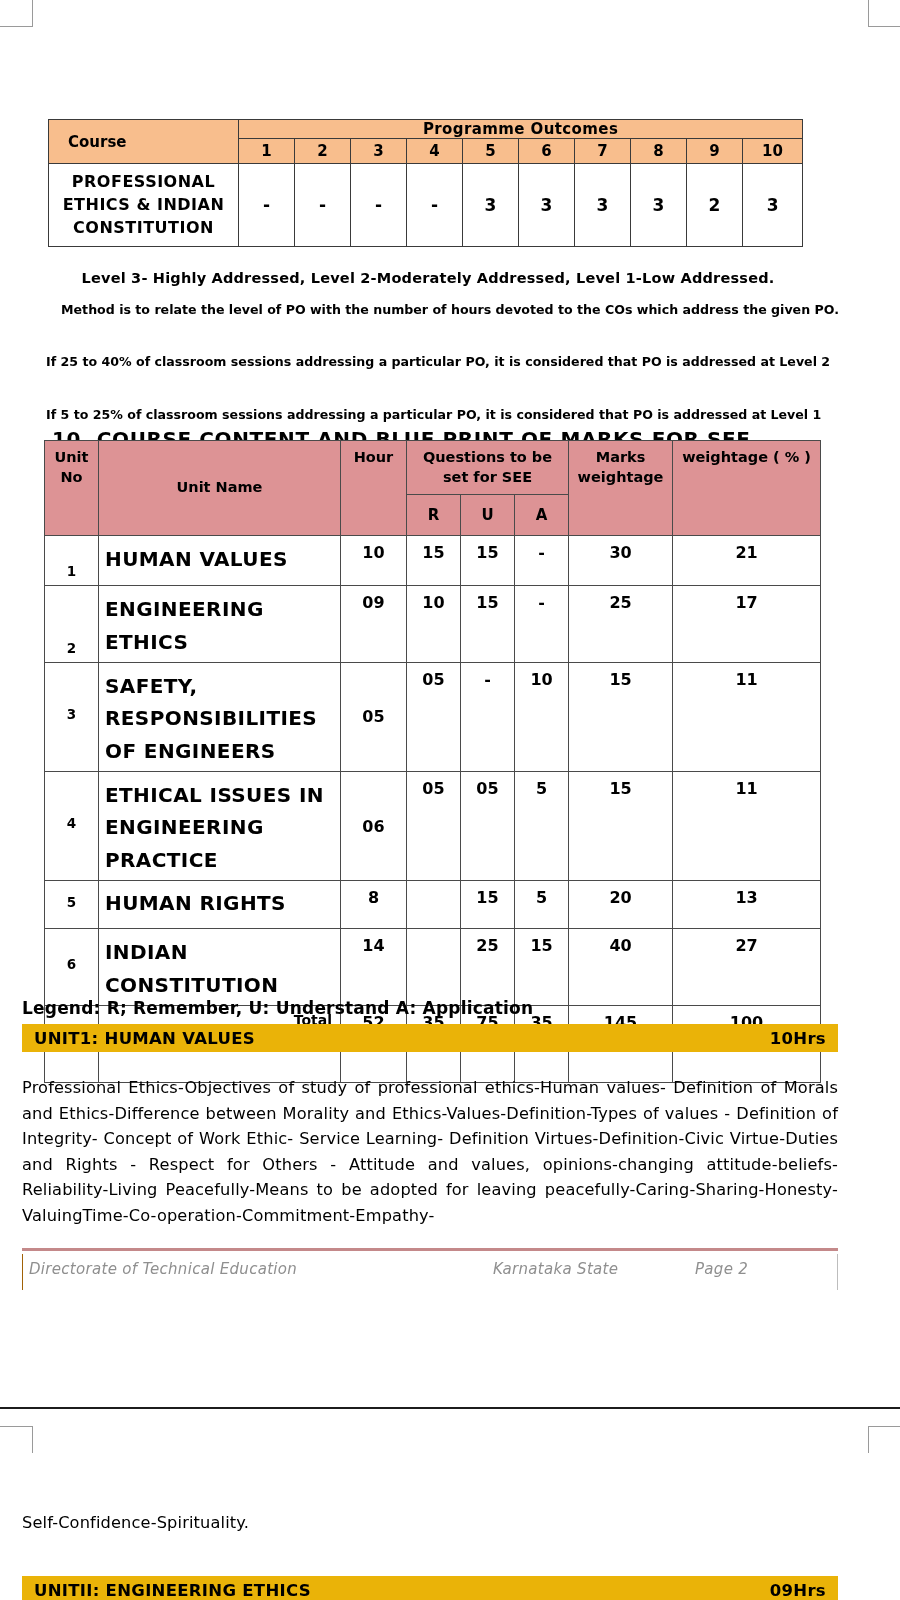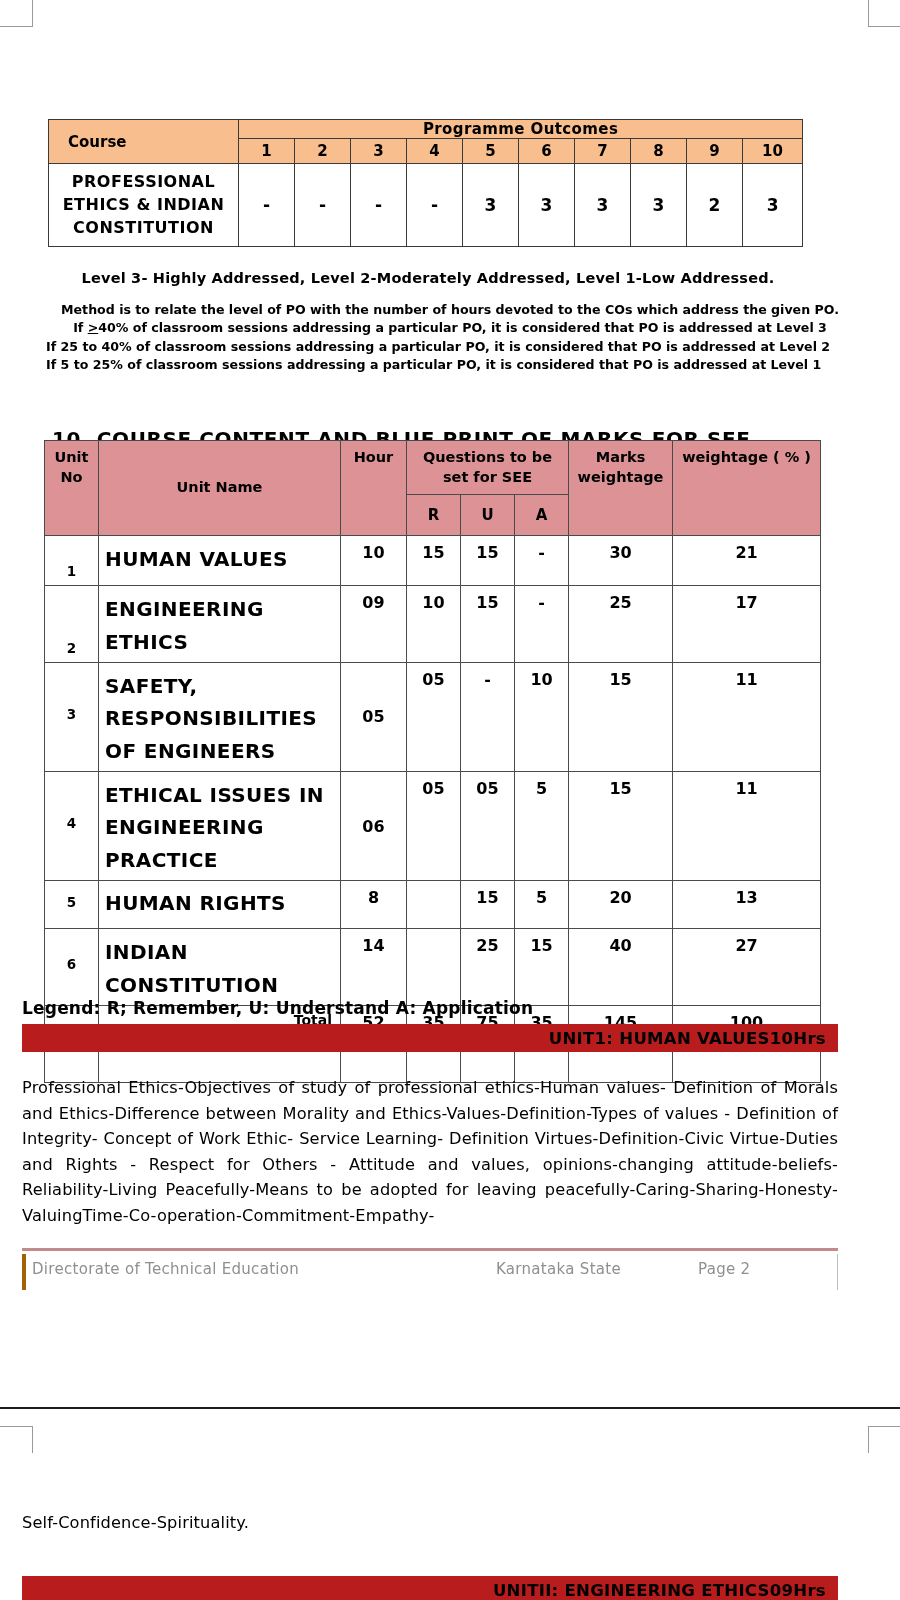--- a/index.html
+++ b/index.html
@@ -92,21 +92,21 @@
   }
   #method-block {
     position: absolute;
     top: 301px; left: 46px; width: 808px;
     font-size: 12.6px;
     font-weight: bold;
     line-height: 1.45;
   }
   #method-block .m-line { white-space: nowrap; }
   #method-block .c  { text-align: center; }
-  #method-block .l  { text-align: left; }
+  #method-block .l  { text-align: left; margin-top: 34px; }
   .uline { text-decoration: underline; }
 
   
   #table-blueprint {
     position: absolute;
     left: 44px;
     top: 440px;
     width: 776px;
     border-collapse: collapse;
     table-layout: fixed;
@@ -169,25 +169,25 @@
     left: 22px;
     top: 998px;
     font-size: 17px;
     font-weight: bold;
     letter-spacing: 0.2px;
   }
 
   
   .unit-banner {
     position: absolute;
-    background: #b91c1c;
+    background: #eab308;
     height: 28px;
     display: flex;
     align-items: center;
-    justify-content: flex-end;
+    justify-content: space-between;
     padding: 0 12px;
     box-sizing: border-box;
     font-size: 16.5px;
     font-weight: bold;
     letter-spacing: 0.3px;
   }
   #unit1-banner { left: 22px; top: 1024px; width: 816px; }
   #unit2-banner { left: 22px; top: 1576px; width: 816px; overflow: hidden; }
 
   
@@ -211,26 +211,27 @@
     width: 816px;
     height: 3px;
     background: #c4898a;
   }
   #footer {
     position: absolute;
     left: 22px;
     top: 1254px;
     width: 816px;
     height: 36px;
-    border-left: 4px solid #a16207;
+    border-left: 1px solid #a16207;
     border-right: 1px solid #bdbdbd;
     box-sizing: border-box;
     color: #8f8f8f;
     font-size: 15px;
     letter-spacing: 0.3px;
+    font-style: italic;
   }
   #footer .f-left   { position: absolute; left: 6px;   top: 6px; }
   #footer .f-center { position: absolute; left: 470px; top: 6px; }
   #footer .f-right  { position: absolute; left: 672px; top: 6px; }
 
   
   #page-separator {
     position: absolute;
     left: 0;
     top: 1407px;
@@ -303,21 +304,20 @@
         <td class="val">2</td>
         <td class="val">3</td>
       </tr>
     </tbody>
   </table>
 
   <div id="level-line">Level 3- Highly Addressed, Level 2-Moderately Addressed, Level 1-Low Addressed.</div>
 
   <div id="method-block">
     <div class="m-line c">Method is to relate the level of PO with the number of hours devoted to the COs which address the given PO.</div>
-    <div class="m-line c">If <span class="uline">&gt;</span>40% of classroom sessions addressing a particular PO, it is considered that PO is addressed at Level 3</div>
     <div class="m-line l">If 25 to 40% of classroom sessions addressing a particular PO, it is considered that PO is addressed at Level 2</div>
     <div class="m-line l">If 5 to 25% of classroom sessions addressing a particular PO, it is considered that PO is addressed at Level 1</div>
   </div>
 
   <div class="sec-heading" id="heading-10">10.  COURSE CONTENT AND BLUE PRINT OF MARKS FOR SEE</div>
 
   <table id="table-blueprint">
     <colgroup>
       <col style="width:54px">
       <col style="width:242px">

